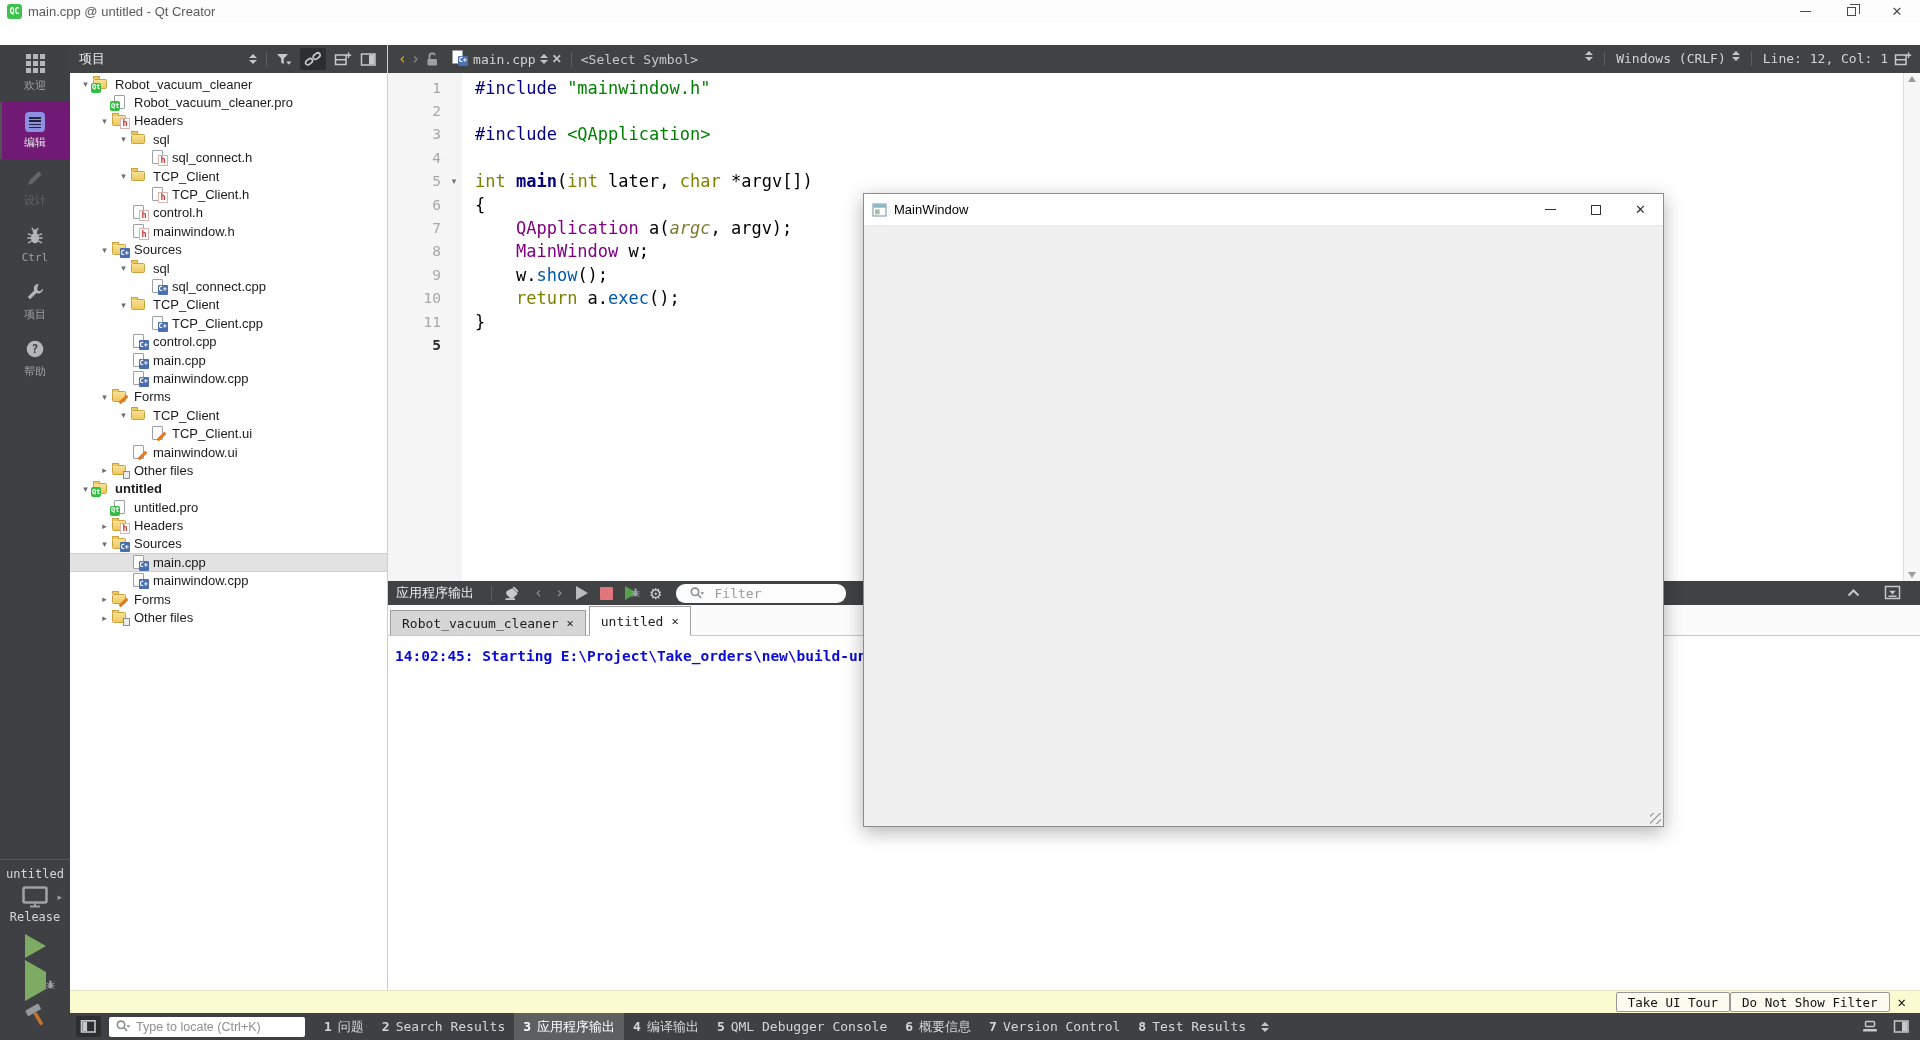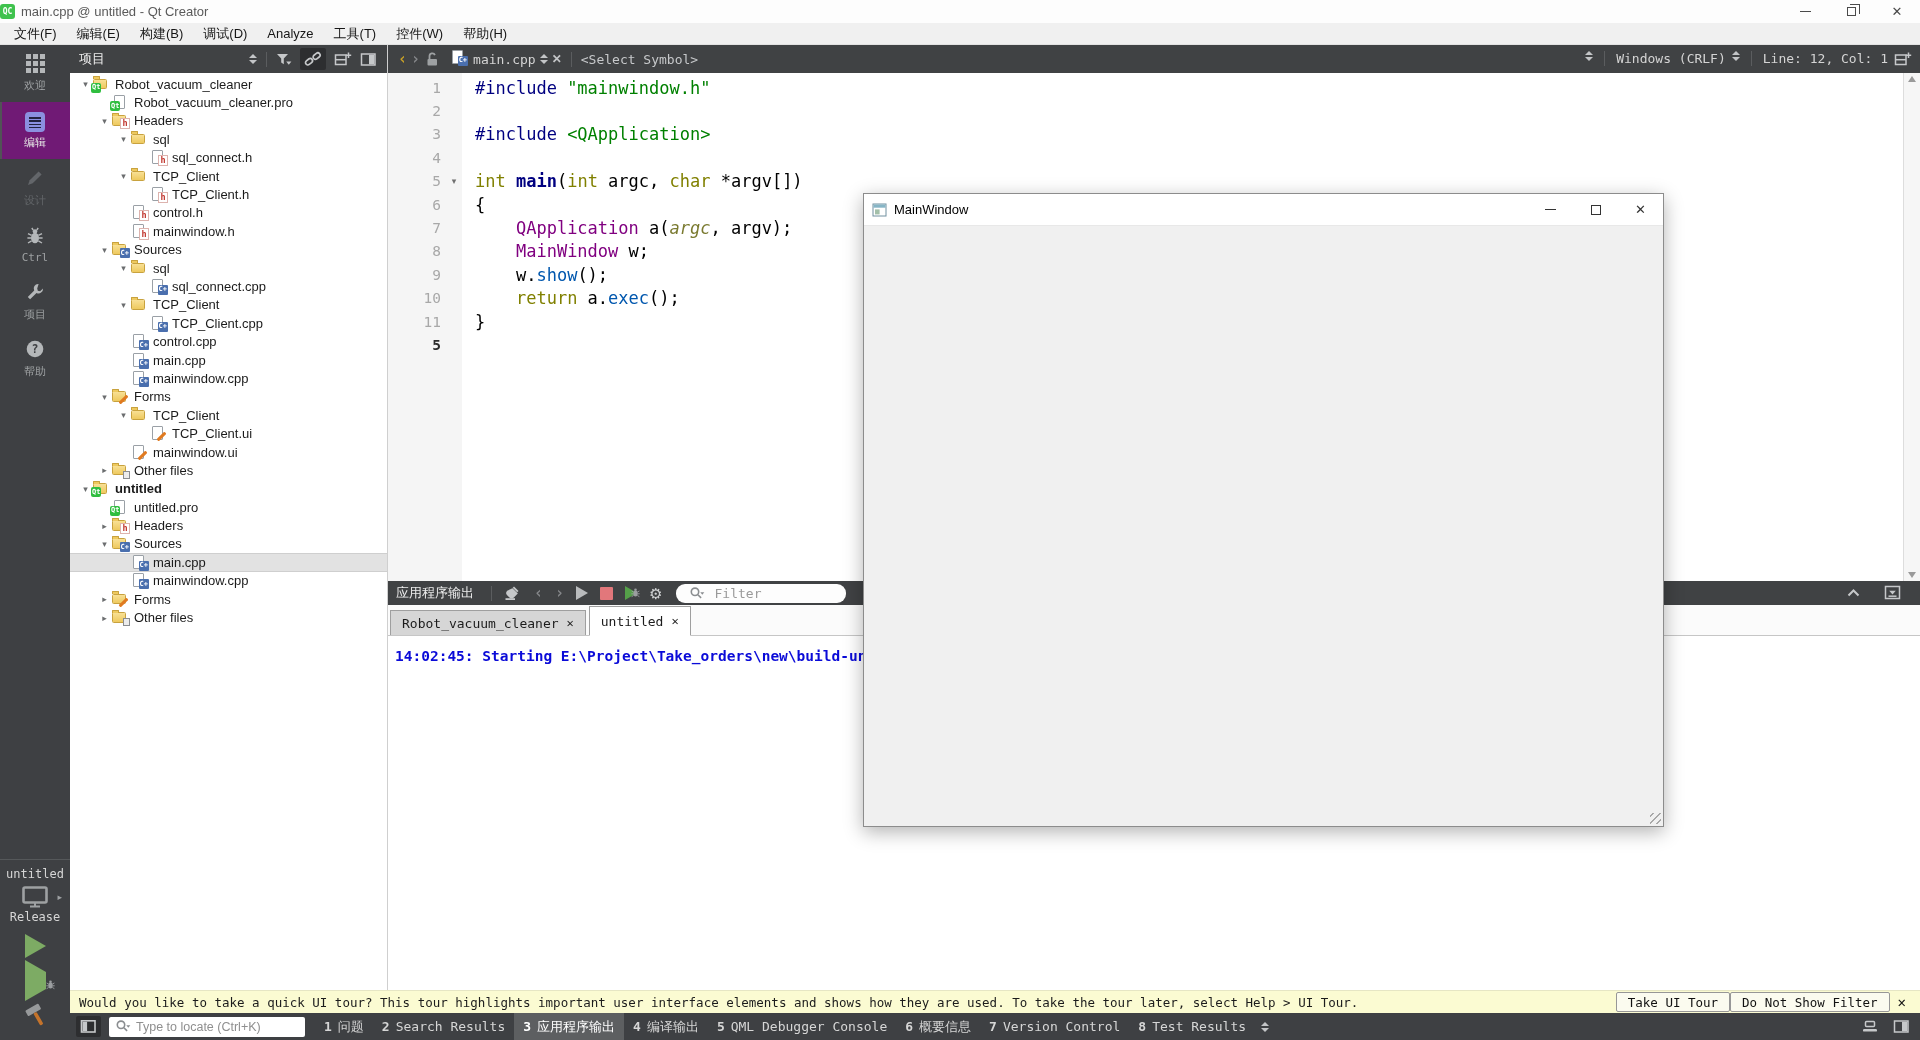--- a/index.html
+++ b/index.html
@@ -1,20 +1,20 @@
 <!DOCTYPE html>
 <html><head>
 <meta charset="utf-8">
 <style>
   *{margin:0;padding:0;box-sizing:border-box}
   html,body{width:1920px;height:1040px;font-family:"Liberation Sans",sans-serif}
   #app{position:relative;width:1920px;height:1040px;background:#fff;overflow:hidden}
 
   
-  .titlebar{height:23px;background:#fdfdfd;display:flex;align-items:center;gap:6px}
+  .titlebar{height:23px;background:#fdfdfd;display:flex;align-items:center;padding-left:7px;gap:6px}
   .qc-logo{width:15px;height:15px;background:#3fc24d;border-radius:3px;color:#fff;font:bold 8px "DejaVu Sans Mono",monospace;display:flex;align-items:center;justify-content:center}
   .title-text{font-size:13px;color:#5a5a5a}
   .win-ctrls{margin-left:auto;display:flex;height:100%}
   .wbtn{width:46px;display:flex;align-items:center;justify-content:center;color:#4a4a4a;font-size:13px}
   .wbtn .restore{width:9px;height:9px;border:1px solid #4a4a4a;position:relative;background:#fdfdfd}
   .wbtn .restore::before{content:"";position:absolute;left:2px;top:-4px;width:9px;height:9px;border:1px solid #4a4a4a;border-left:none;border-bottom:none}
   .wbtn .minim{width:11px;height:1px;background:#4a4a4a}
 
   
   .menubar{height:22px;background:#f0f0f0;display:flex;align-items:center;padding-left:4px;border-bottom:1px solid #e2e2e2}
@@ -153,30 +153,20 @@
       <span class="wbtn">
           <span class="minim"></span>
         </span>
       <span class="wbtn">
           <span class="restore"></span>
         </span>
       <span class="wbtn">✕</span>
     </div>
   </div>
 
-  <div class="menubar" id="menubar">
-      <span class="menu-item">文件(F)</span>
-      <span class="menu-item">编辑(E)</span>
-      <span class="menu-item">构建(B)</span>
-      <span class="menu-item">调试(D)</span>
-      <span class="menu-item">Analyze</span>
-      <span class="menu-item">工具(T)</span>
-      <span class="menu-item">控件(W)</span>
-      <span class="menu-item">帮助(H)</span>
-    </div>
 
   <div class="mode-sidebar" id="modebar">
       <div class="mode-item">
         <span><svg width="19" height="19" viewBox="0 0 19 19" fill="#b4b7b9">
             <rect width="5" height="5"></rect>
             <rect x="7" width="5" height="5"></rect>
             <rect x="14" width="5" height="5"></rect>
             <rect y="7" width="5" height="5"></rect>
             <rect x="7" y="7" width="5" height="5"></rect>
             <rect x="14" y="7" width="5" height="5"></rect>
@@ -590,21 +580,21 @@
           <span class="lcode"><span class="pp">#include </span><span class="str">&lt;QApplication&gt;</span></span>
         </div>
         <div class="lrow">
           <span class="lnum">4</span>
           <span class="lfold"></span>
           <span class="lcode"></span>
         </div>
         <div class="lrow">
           <span class="lnum">5</span>
           <span class="lfold">▾</span>
-          <span class="lcode"><span class="kw">int </span><span class="fn">main</span><span>(</span><span class="kw">int</span><span> argc, </span><span class="kw">char</span><span> *argv[])</span></span>
+          <span class="lcode"><span class="kw">int </span><span class="fn">main</span><span>(</span><span class="kw">int</span><span> later, </span><span class="kw">char</span><span> *argv[])</span></span>
         </div>
         <div class="lrow">
           <span class="lnum">6</span>
           <span class="lfold"></span>
           <span class="lcode"><span>{</span></span>
         </div>
         <div class="lrow">
           <span class="lnum">7</span>
           <span class="lfold"></span>
           <span class="lcode"><span>    </span><span class="ty">QApplication</span><span> a(</span><span class="ar">argc</span><span>, argv);</span></span>
@@ -725,21 +715,20 @@
             <span class="maxsq"></span>
           </span>
         <span class="awbtn">✕</span>
       </span>
     </div>
     <div style="height:600px"></div>
     <span class="grip"></span>
   </div>
 
   <div class="infobar">
-    <span>Would you like to take a quick UI tour? This tour highlights important user interface elements and shows how they are used. To take the tour later, select Help &gt; UI Tour.</span>
     <span class="ib-btns">
       <button class="ibtn">Take UI Tour</button>
       <button class="ibtn">Do Not Show Filter</button>
       <span class="ib-close">✕</span>
     </span>
   </div>
 
   <div class="statusbar">
     <span class="ic pressed" id="ic-paneltl">
         <svg width="17" height="15" viewBox="0 0 17 15">

